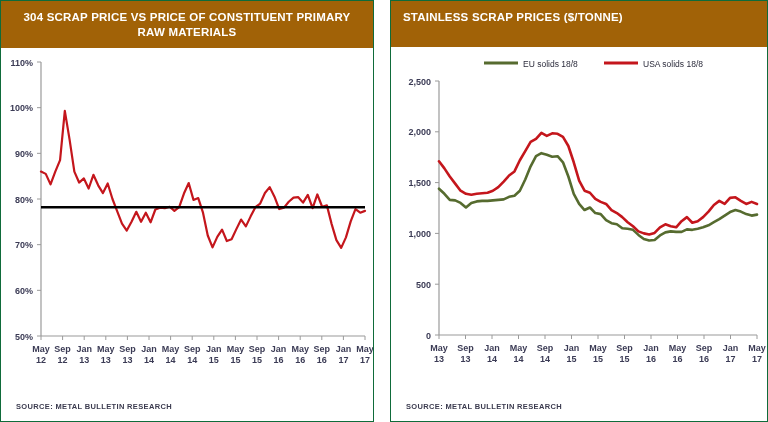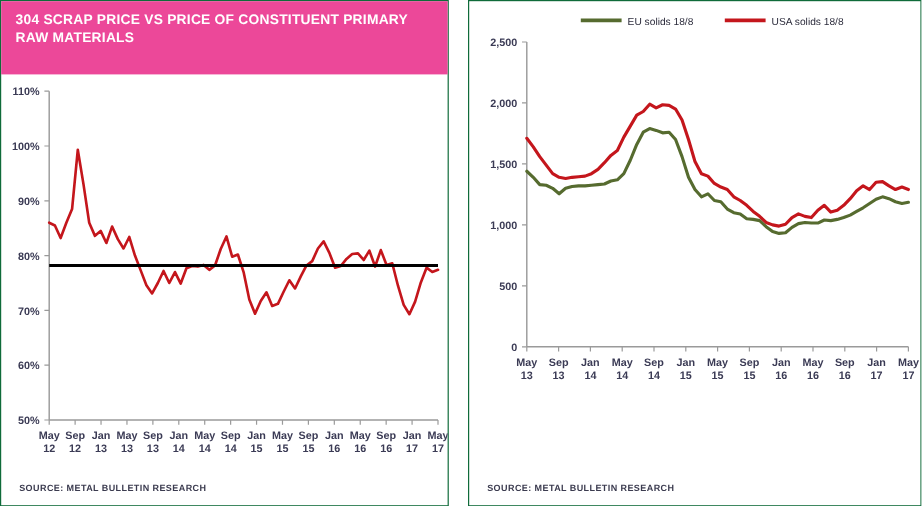--- a/index.html
+++ b/index.html
@@ -4,23 +4,23 @@
 <style>
   html,body{margin:0;padding:0;background:#ffffff;}
   body{width:768px;height:422px;overflow:hidden;
        font-family:"Liberation Sans",sans-serif;}
   .board{display:flex;width:768px;height:422px;box-sizing:border-box;}
   .panel{position:relative;box-sizing:border-box;background:#ffffff;
          border:1px solid #0f6b3a;display:flex;flex-direction:column;}
   .panel.left{width:374px;height:422px;}
   .spacer{width:16px;height:422px;background:#ffffff;}
   .panel.right{width:378px;height:422px;}
-  .panel-header{background:#ec4899;color:#ffffff;
+  .panel-header{background:#a16207;color:#ffffff;
       font-weight:bold;font-size:11.5px;letter-spacing:0.2px;
-      line-height:15px;padding:9px 12px 22px 12px;box-sizing:border-box;}
+      line-height:15px;padding:9px 12px 8px 12px;box-sizing:border-box;text-align:center;}
   .panel.left .panel-header{min-height:46px;}
   .panel.right .panel-header{min-height:46px;display:flex;align-items:flex-start;}
   .plot-wrap{position:relative;flex:1;}
   .plot-svg{display:block;}
   .source{font-size:7.5px;font-weight:bold;color:#3b3b4f;
           letter-spacing:0.35px;padding:0 0 10px 15px;}
 </style>
 </head>
 <body>
 
@@ -99,20 +99,21 @@
           <line x1="40" y1="159.22" x2="364" y2="159.22" stroke="#000000" stroke-width="2.6"></line>
         </svg>
     </div>
 
     <div class="source">SOURCE:  METAL BULLETIN RESEARCH</div>
   </section>
 
   <div class="spacer"></div>
 
   <section class="panel right">
+    <div class="panel-header">STAINLESS SCRAP PRICES ($/TONNE)</div>
 
     <div class="plot-wrap">
       <svg class="plot-svg" id="svg-right" width="376" height="340" viewBox="0 0 376 340">
           <line x1="44" y1="288" x2="48" y2="288" stroke="#9a9a9a" stroke-width="1"></line>
           <text x="40" y="291.5" text-anchor="end" font-size="9" font-family="&quot;Liberation Sans&quot;, sans-serif" font-weight="bold" fill="#3b3b55">0</text>
           <line x1="44" y1="237.2" x2="48" y2="237.2" stroke="#9a9a9a" stroke-width="1"></line>
           <text x="40" y="240.7" text-anchor="end" font-size="9" font-family="&quot;Liberation Sans&quot;, sans-serif" font-weight="bold" fill="#3b3b55">500</text>
           <line x1="44" y1="186.39999999999998" x2="48" y2="186.39999999999998" stroke="#9a9a9a" stroke-width="1"></line>
           <text x="40" y="189.89999999999998" text-anchor="end" font-size="9" font-family="&quot;Liberation Sans&quot;, sans-serif" font-weight="bold" fill="#3b3b55">1,000</text>
           <line x1="44" y1="135.6" x2="48" y2="135.6" stroke="#9a9a9a" stroke-width="1"></line>

